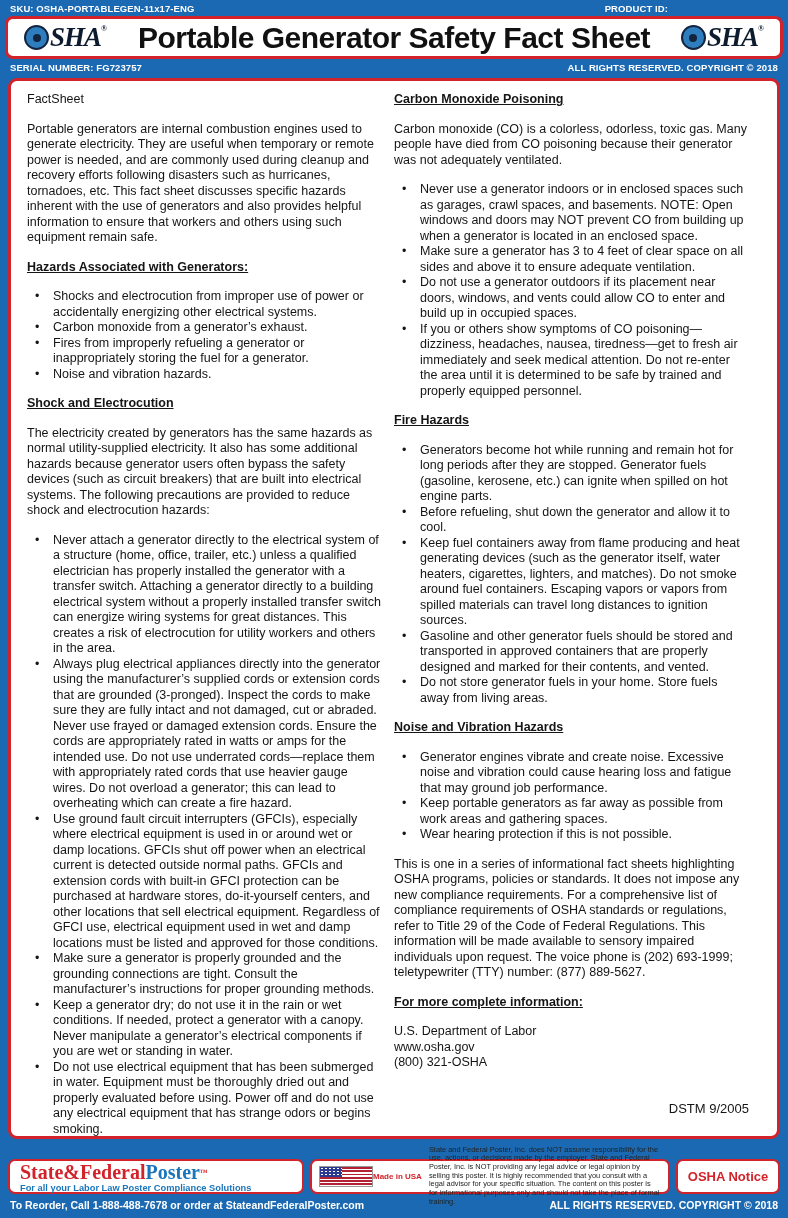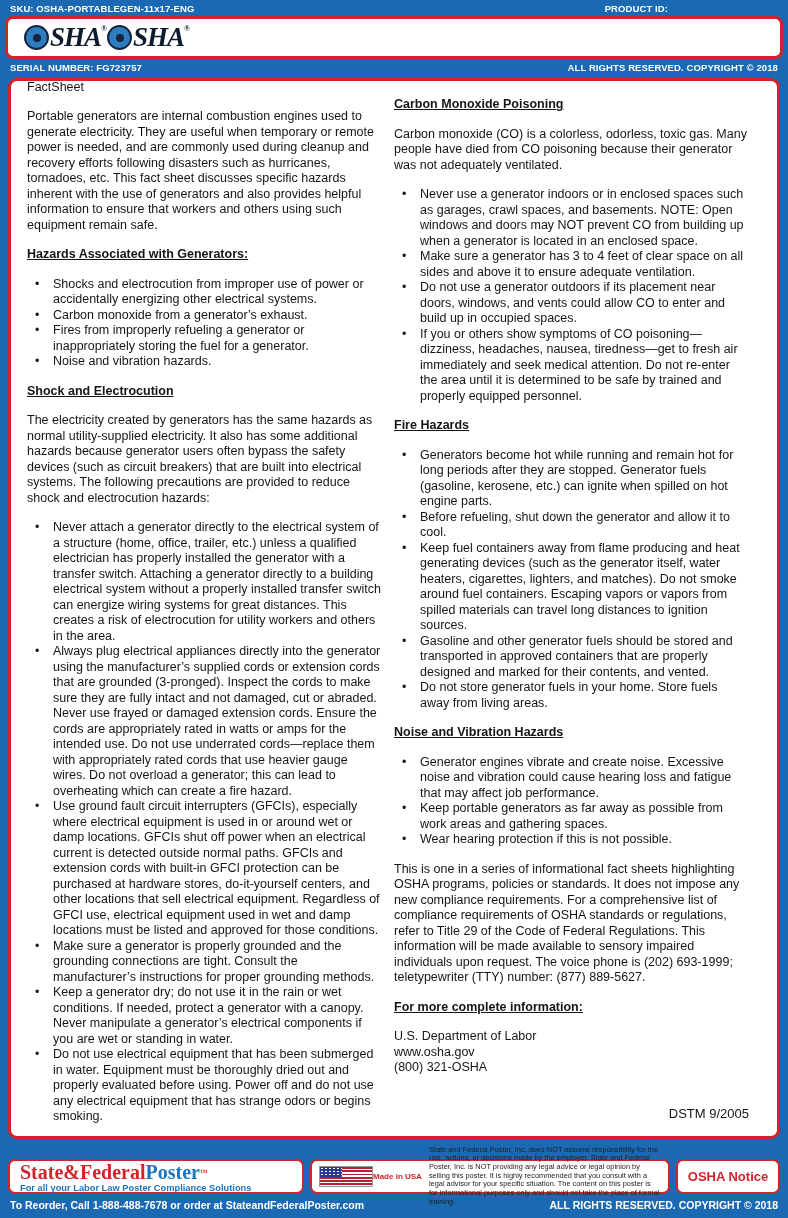--- a/index.html
+++ b/index.html
@@ -79,21 +79,20 @@
   .main-box {
     margin: 3px 8px 16px;
     background: #fff;
     border: 3px solid #d2232a;
     border-radius: 9px;
     padding: 11px 16px 10px;
     flex: 1 1 auto;
     display: flex;
     gap: 12px;
     overflow: hidden;
-    align-items: center;
   }
   .col {
     width: 355px;
     font-size: 12.5px;
     line-height: 15.5px;
     color: #151515;
   }
   .block-plain { margin: 0; }
   .block-heading { font-weight: bold; margin: 14px 0; text-decoration: underline; }
   .block-heading.tight { margin-top: 0; }
@@ -200,20 +199,21 @@
   <span>SKU: OSHA-PORTABLEGEN-11x17-ENG</span>
   <span class="right-offset">PRODUCT ID:</span>
 </div>
 
 <div class="header-band">
   <span class="osha-logo">
     <span class="osha-o"></span>
       <span class="osha-sha">SHA</span>
       <span class="osha-reg">®</span>
   </span>
+  <div class="page-title">Portable Generator Safety Fact Sheet</div>
   <span class="osha-logo">
     <span class="osha-o"></span>
       <span class="osha-sha">SHA</span>
       <span class="osha-reg">®</span>
   </span>
 </div>
 
 <div class="bar">
   <span>SERIAL NUMBER: FG723757</span>
   <span>ALL RIGHTS RESERVED. COPYRIGHT © 2018</span>
@@ -253,21 +253,21 @@
       <div class="block-heading">Fire Hazards</div>
       <ul class="bullets">
         <li>Generators become hot while running and remain hot for long periods after they are stopped. Generator fuels (gasoline, kerosene, etc.) can ignite when spilled on hot engine parts.</li>
         <li>Before refueling, shut down the generator and allow it to cool.</li>
         <li>Keep fuel containers away from flame producing and heat generating devices (such as the generator itself, water heaters, cigarettes, lighters, and matches). Do not smoke around fuel containers. Escaping vapors or vapors from spilled materials can travel long distances to ignition sources.</li>
         <li>Gasoline and other generator fuels should be stored and transported in approved containers that are properly designed and marked for their contents, and vented.</li>
         <li>Do not store generator fuels in your home. Store fuels away from living areas.</li>
       </ul>
       <div class="block-heading">Noise and Vibration Hazards</div>
       <ul class="bullets">
-        <li>Generator engines vibrate and create noise. Excessive noise and vibration could cause hearing loss and fatigue that may affect job performance.</li>
+        <li>Generator engines vibrate and create noise. Excessive noise and vibration could cause hearing loss and fatigue that may ground job performance.</li>
         <li>Keep portable generators as far away as possible from work areas and gathering spaces.</li>
         <li>Wear hearing protection if this is not possible.</li>
       </ul>
       <div class="block-paragraph">This is one in a series of informational fact sheets highlighting OSHA programs, policies or standards. It does not impose any new compliance requirements. For a comprehensive list of compliance requirements of OSHA standards or regulations, refer to Title 29 of the Code of Federal Regulations. This information will be made available to sensory impaired individuals upon request. The voice phone is (202) 693-1999; teletypewriter (TTY) number: (877) 889-5627.</div>
       <div class="block-heading">For more complete information:</div>
       <div class="lines">
         <div>U.S. Department of Labor</div>
         <div>www.osha.gov</div>
         <div>(800) 321-OSHA</div>
       </div>

